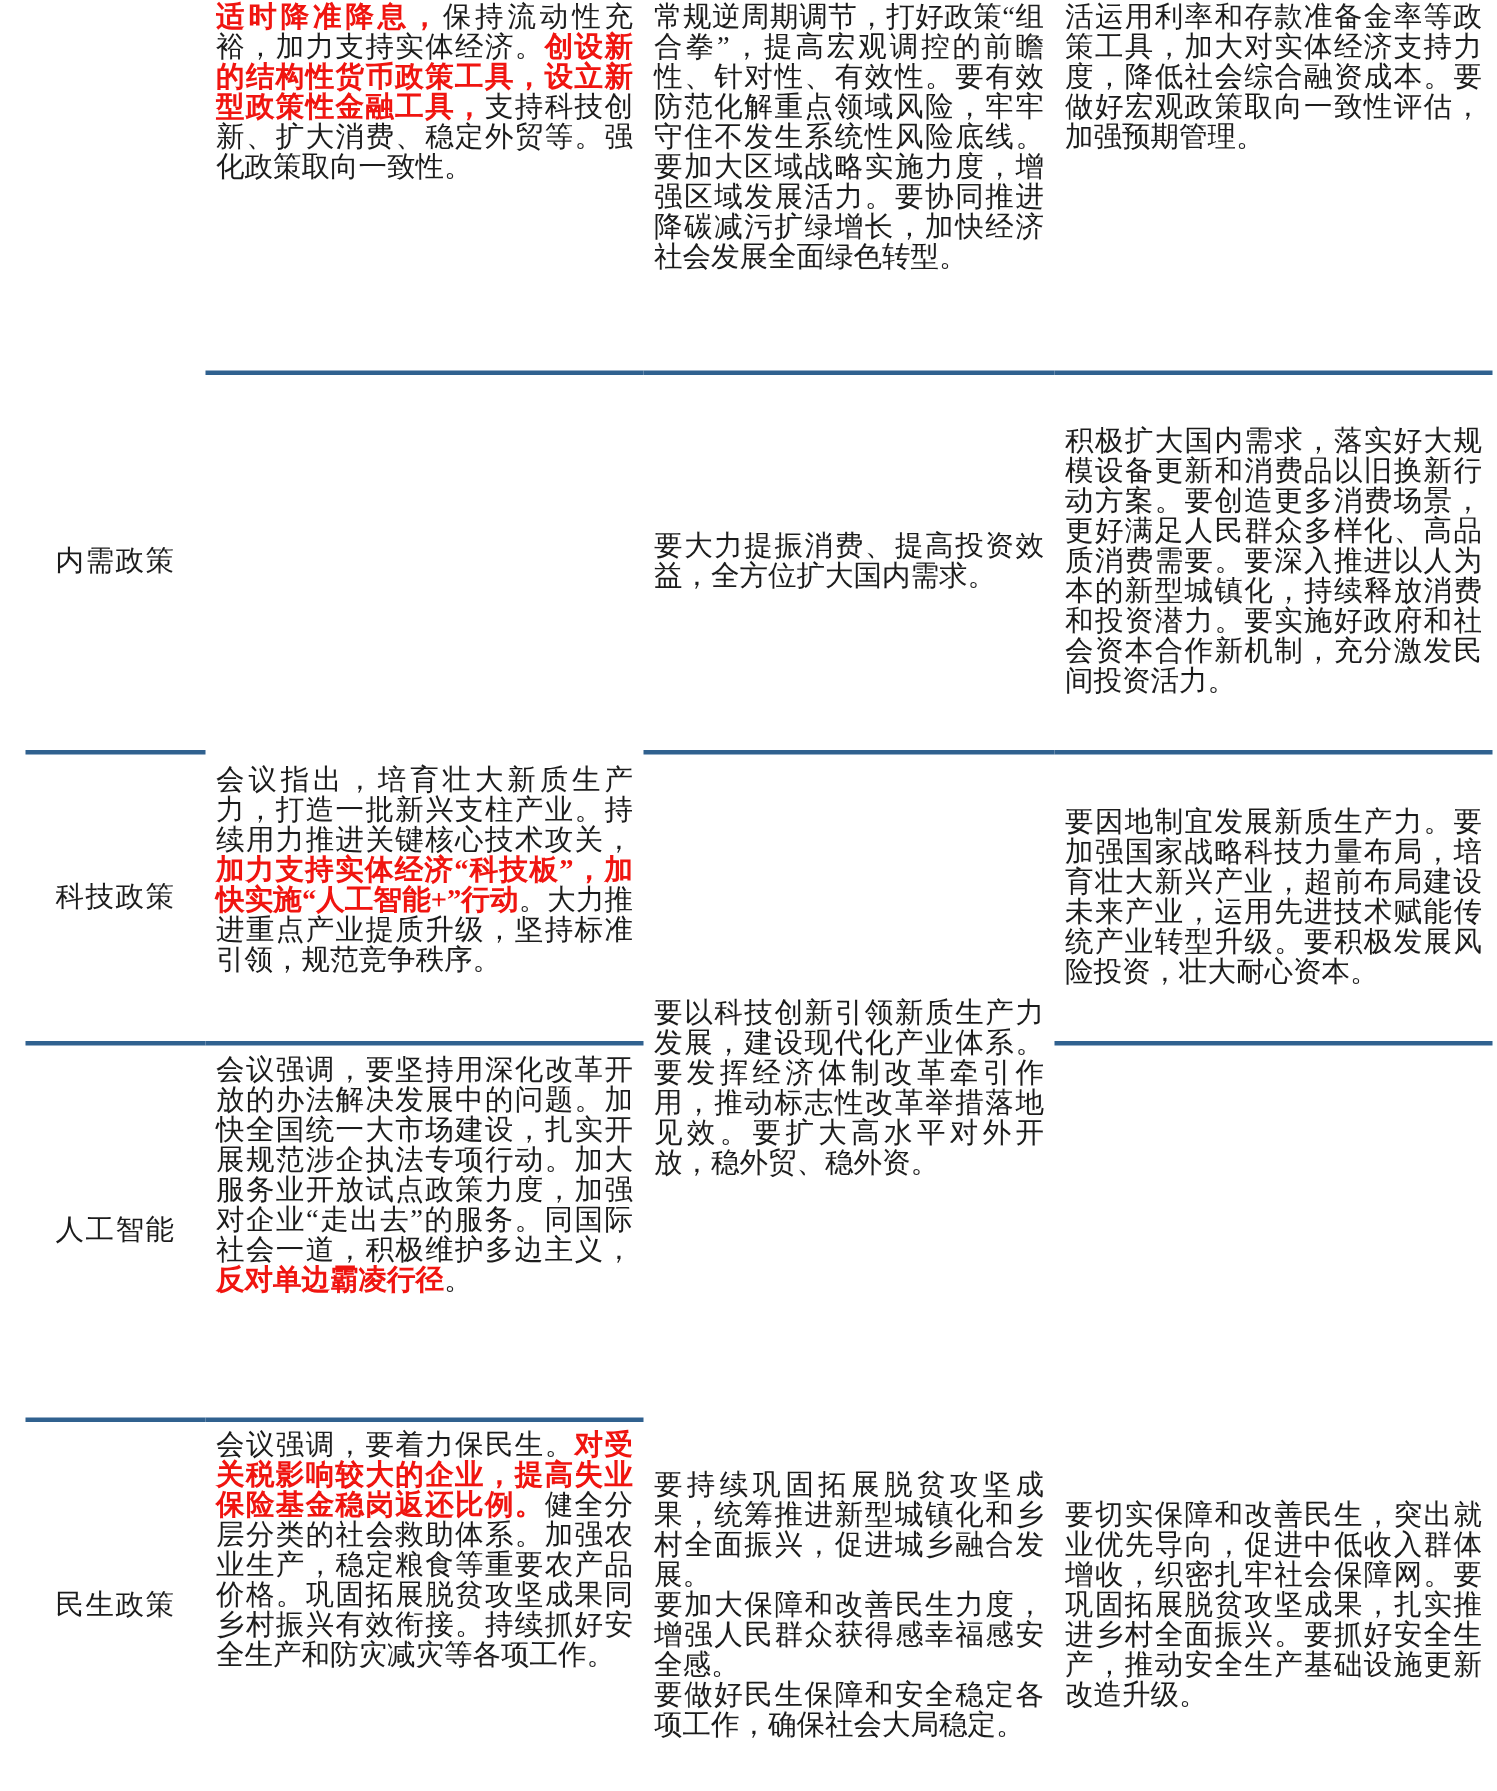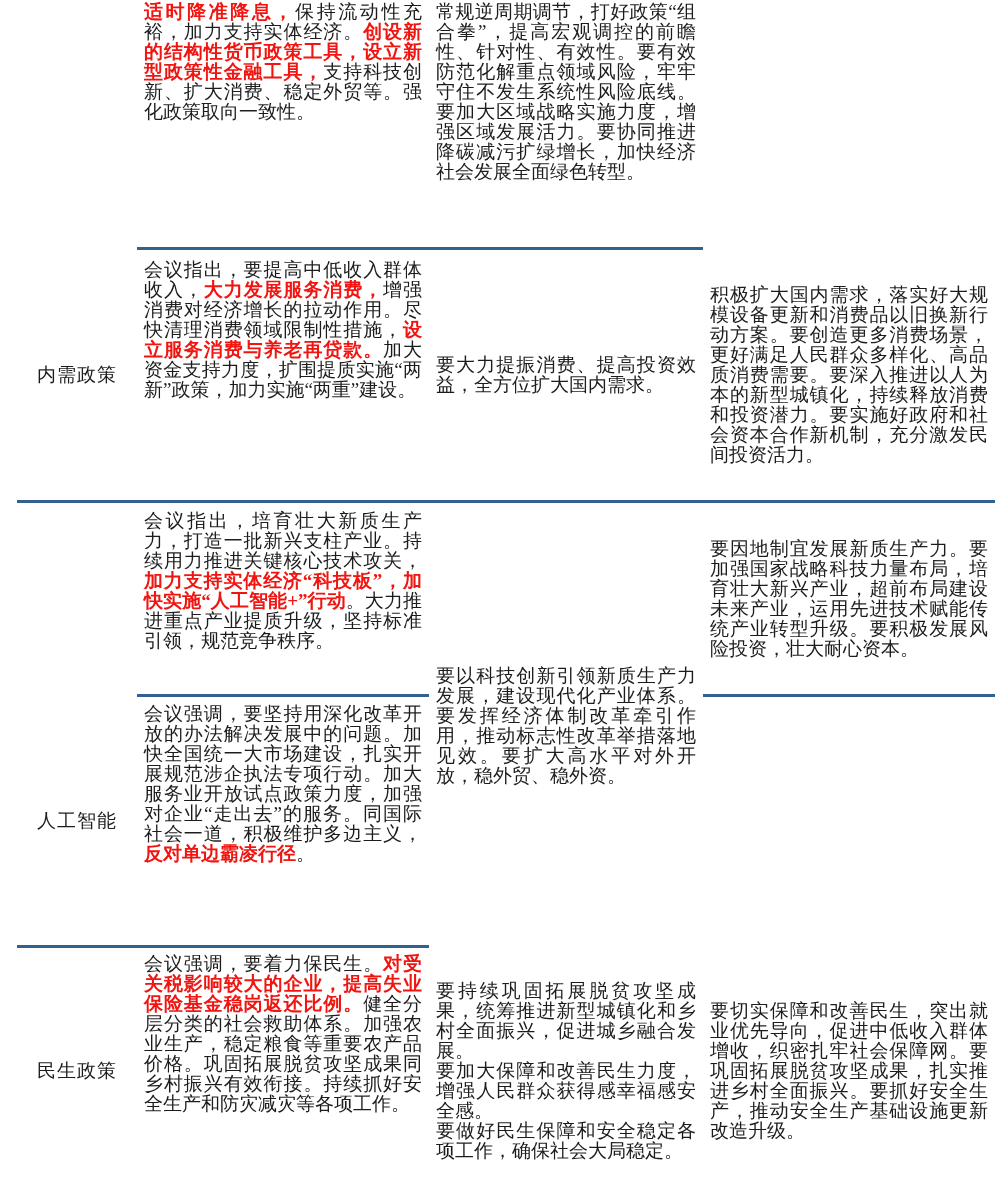--- a/index.html
+++ b/index.html
@@ -52,32 +52,33 @@
 <body>
 
 <div class="table">
 
   <div class="cell v-top pt2 bb gc2 gr1">
     <div class="txt"><span class="red">适时降准降息，</span><span>保持流动性充裕，加力支持实体经济。</span><span class="red">创设新的结构性货币政策工具，设立新型政策性金融工具，</span><span>支持科技创新、扩大消费、稳定外贸等。强化政策取向一致性。</span></div>
   </div>
   <div class="cell v-top pt2 bb gc3 gr1">
     <div class="txt"><span>常规逆周期调节，打好政策“组合拳”，提高宏观调控的前瞻性、针对性、有效性。要有效防范化解重点领域风险，牢牢守住不发生系统性风险底线。要加大区域战略实施力度，增强区域发展活力。要协同推进降碳减污扩绿增长，加快经济社会发展全面绿色转型。</span></div>
   </div>
+  <div class="cell v-top pt2 bb gc4 gr1">
+    <div class="txt"><span>活运用利率和存款准备金率等政策工具，加大对实体经济支持力度，降低社会综合融资成本。要做好宏观政策取向一致性评估，加强预期管理。</span></div>
+  </div>
 
   <div class="cell label bb gc1 gr2">内需政策</div>
-  <div class="cell v-top pt10 bb gc2 gr2">
-    <div class="txt"><span>会议指出，要提高中低收入群体收入，</span><span class="red">大力发展服务消费，</span><span>增强消费对经济增长的拉动作用。尽快清理消费领域限制性措施，</span><span class="red">设立服务消费与养老再贷款。</span><span>加大资金支持力度，扩围提质实施“两新”政策，加力实施“两重”建设。</span></div>
-  </div>
   <div class="cell v-center bb gc3 gr2">
     <div class="txt"><span>要大力提振消费、提高投资效益，全方位扩大国内需求。</span></div>
   </div>
   <div class="cell v-center bb gc4 gr2">
     <div class="txt"><span>积极扩大国内需求，落实好大规模设备更新和消费品以旧换新行动方案。要创造更多消费场景，更好满足人民群众多样化、高品质消费需要。要深入推进以人为本的新型城镇化，持续释放消费和投资潜力。要实施好政府和社会资本合作新机制，充分激发民间投资活力。</span></div>
   </div>
 
+  <div class="cell label bb gc1 gr3">科技政策</div>
   <div class="cell v-top pt8 bb gc2 gr3">
     <div class="txt"><span>会议指出，培育壮大新质生产力，打造一批新兴支柱产业。持续用力推进关键核心技术攻关，</span><span class="red">加力支持实体经济“科技板”，加快实施“人工智能+”行动</span><span>。大力推进重点产业提质升级，坚持标准引领，规范竞争秩序。</span></div>
   </div>
 
   <div class="cell v-center gc3 span2">
     <div class="txt"><span>要以科技创新引领新质生产力发展，建设现代化产业体系。要发挥经济体制改革牵引作用，推动标志性改革举措落地见效。要扩大高水平对外开放，稳外贸、稳外资。</span></div>
   </div>
   <div class="cell v-center bb gc4 gr3">
     <div class="txt"><span>要因地制宜发展新质生产力。要加强国家战略科技力量布局，培育壮大新兴产业，超前布局建设未来产业，运用先进技术赋能传统产业转型升级。要积极发展风险投资，壮大耐心资本。</span></div>
   </div>

